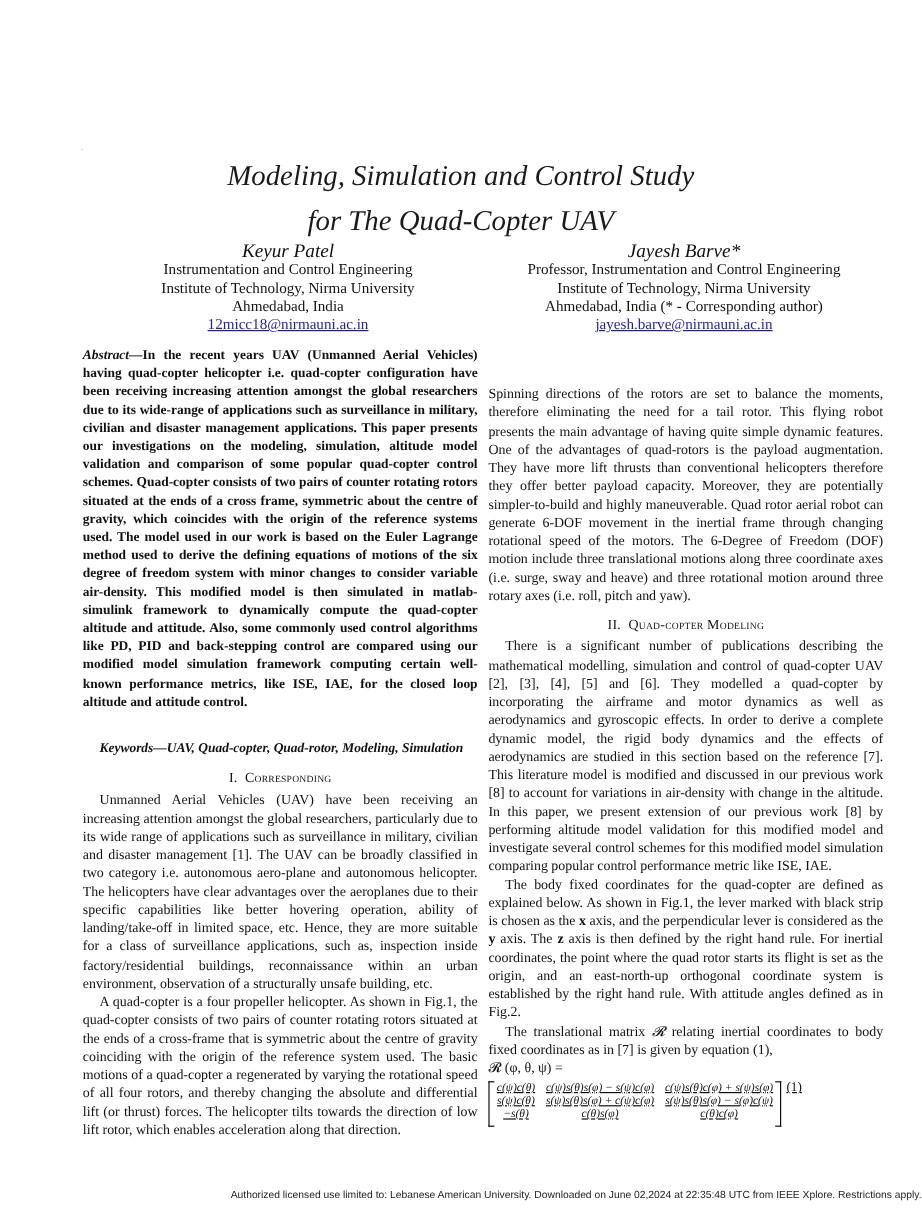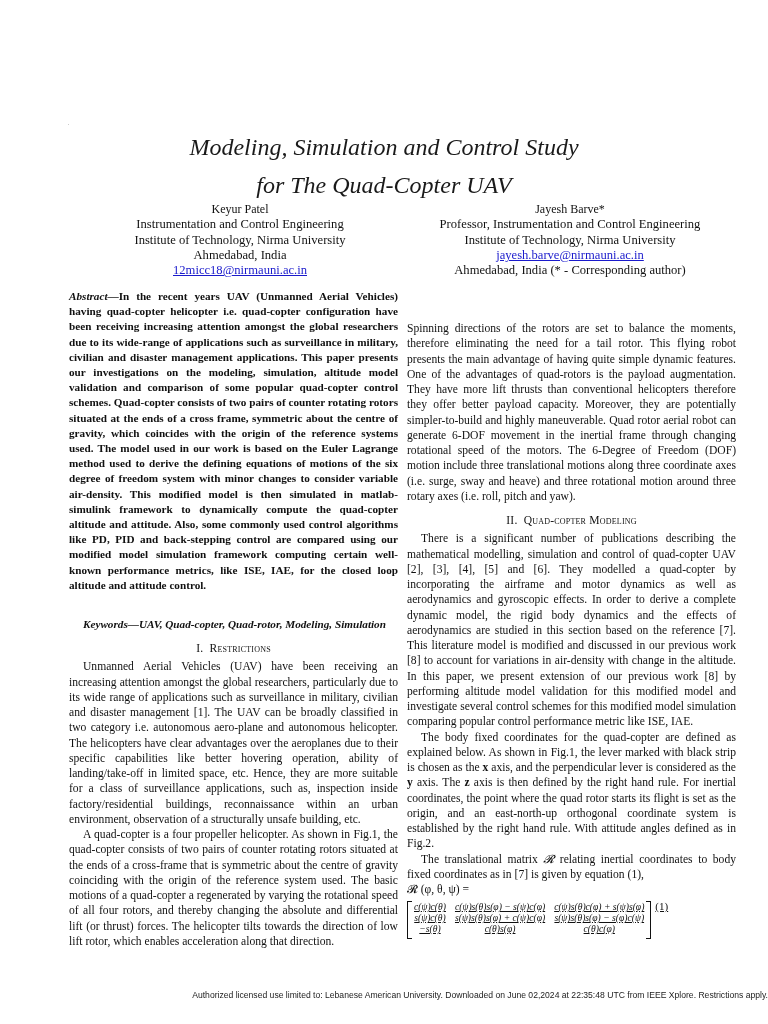--- a/index.html
+++ b/index.html
@@ -1,21 +1,21 @@
 <!DOCTYPE html>
 <html><head>
 <meta charset="utf-8">
 <style>
   html, body { margin:0; padding:0; background:#ffffff; }
   body { width:768px; height:1024px; position:relative; overflow:hidden; color:#111; font-family:"Liberation Serif", "DejaVu Serif", serif; }
   .title { position:absolute; left:0; width:768px; top:128px; text-align:center; font-style:italic; font-size:24px; line-height:38px; color:#1a1a1a; }
   .author { position:absolute; top:202px; text-align:center; font-size:12.6px; line-height:15.3px; }
   .author.a1 { left:90px; width:300px; }
   .author.a2 { left:400px; width:340px; }
-  .author .name { font-size:12px; }
+  .author .name { font-size:16px;font-style:italic; }
   .email { color:#1a1acc; text-decoration:underline; }
   .col { position:absolute; top:289px; width:329px; font-size:11.6px; line-height:15.25px; text-align:justify; }
   .col.left { left:69px; }
   .col.right { left:407px; }
   .abstract { font-weight:bold; font-size:11.2px; line-height:15.2px; }
   .abstract .lbl { font-style:italic; }
   .keywords { font-weight:bold; font-style:italic; font-size:11.2px; margin-top:24px; line-height:14px; padding-left:14px; }
   .heading { text-align:center; margin:10px 0 3px 0; font-size:11.6px; letter-spacing:0.2px; }
   .heading .sc { font-variant:small-caps; }
   p { margin:0; text-indent:14px; }
@@ -46,33 +46,33 @@
   <div>Instrumentation and Control Engineering</div>
   <div>Institute of Technology, Nirma University</div>
   <div>Ahmedabad, India</div>
   <div><span class="email">12micc18@nirmauni.ac.in</span></div>
 </div>
 
 <div class="author a2">
   <div class="name">Jayesh Barve*</div>
   <div>Professor, Instrumentation and Control Engineering</div>
   <div>Institute of Technology, Nirma University</div>
+  <div>Ahmedabad, India (* - Corresponding author)</div>
   <div><span class="email">jayesh.barve@nirmauni.ac.in</span></div>
-  <div>Ahmedabad, India (* - Corresponding author)</div>
 </div>
 
 <div class="col left">
   <div class="abstract">
     <span class="lbl">Abstract</span><span>—In the recent years UAV (Unmanned Aerial Vehicles) having quad-copter helicopter i.e. quad-copter configuration have been receiving increasing attention amongst the global researchers due to its wide-range of applications such as surveillance in military, civilian and disaster management applications. This paper presents our investigations on the modeling, simulation, altitude model validation and comparison of some popular quad-copter control schemes. Quad-copter consists of two pairs of counter rotating rotors situated at the ends of a cross frame, symmetric about the centre of gravity, which coincides with the origin of the reference systems used. The model used in our work is based on the Euler Lagrange method used to derive the defining equations of motions of the six degree of freedom system with minor changes to consider variable air-density. This modified model is then simulated in matlab-simulink framework to dynamically compute the quad-copter altitude and attitude. Also, some commonly used control algorithms like PD, PID and back-stepping control are compared using our modified model simulation framework computing certain well-known performance metrics, like ISE, IAE, for the closed loop altitude and attitude control.</span>
   </div>
   <div class="keywords">
     <span>Keywords</span><span>—UAV, Quad-copter, Quad-rotor, Modeling, Simulation</span>
   </div>
   <div class="heading">
-    <span>I.</span>&nbsp;&nbsp;<span class="sc">Restrictions</span>
+    <span>I.</span>&nbsp;&nbsp;<span class="sc">Corresponding</span>
   </div>
   <p>Unmanned Aerial Vehicles (UAV) have been receiving an increasing attention amongst the global researchers, particularly due to its wide range of applications such as surveillance in military, civilian and disaster management [1]. The UAV can be broadly classified in two category i.e. autonomous aero-plane and autonomous helicopter. The helicopters have clear advantages over the aeroplanes due to their specific capabilities like better hovering operation, ability of landing/take-off in limited space, etc. Hence, they are more suitable for a class of surveillance applications, such as, inspection inside factory/residential buildings, reconnaissance within an urban environment, observation of a structurally unsafe building, etc.</p>
   <p>A quad-copter is a four propeller helicopter. As shown in Fig.1, the quad-copter consists of two pairs of counter rotating rotors situated at the ends of a cross-frame that is symmetric about the centre of gravity coinciding with the origin of the reference system used. The basic motions of a quad-copter a regenerated by varying the rotational speed of all four rotors, and thereby changing the absolute and differential lift (or thrust) forces. The helicopter tilts towards the direction of low lift rotor, which enables acceleration along that direction.</p>
 </div>
 
 <div class="col right">
   <p class="noind">Spinning directions of the rotors are set to balance the moments, therefore eliminating the need for a tail rotor. This flying robot presents the main advantage of having quite simple dynamic features. One of the advantages of quad-rotors is the payload augmentation. They have more lift thrusts than conventional helicopters therefore they offer better payload capacity. Moreover, they are potentially simpler-to-build and highly maneuverable. Quad rotor aerial robot can generate 6-DOF movement in the inertial frame through changing rotational speed of the motors. The 6-Degree of Freedom (DOF) motion include three translational motions along three coordinate axes (i.e. surge, sway and heave) and three rotational motion around three rotary axes (i.e. roll, pitch and yaw).</p>
   <div class="heading" style="margin-top:9px;">
     <span>II.</span>&nbsp;&nbsp;<span class="sc">Quad-copter Modeling</span>
   </div>

